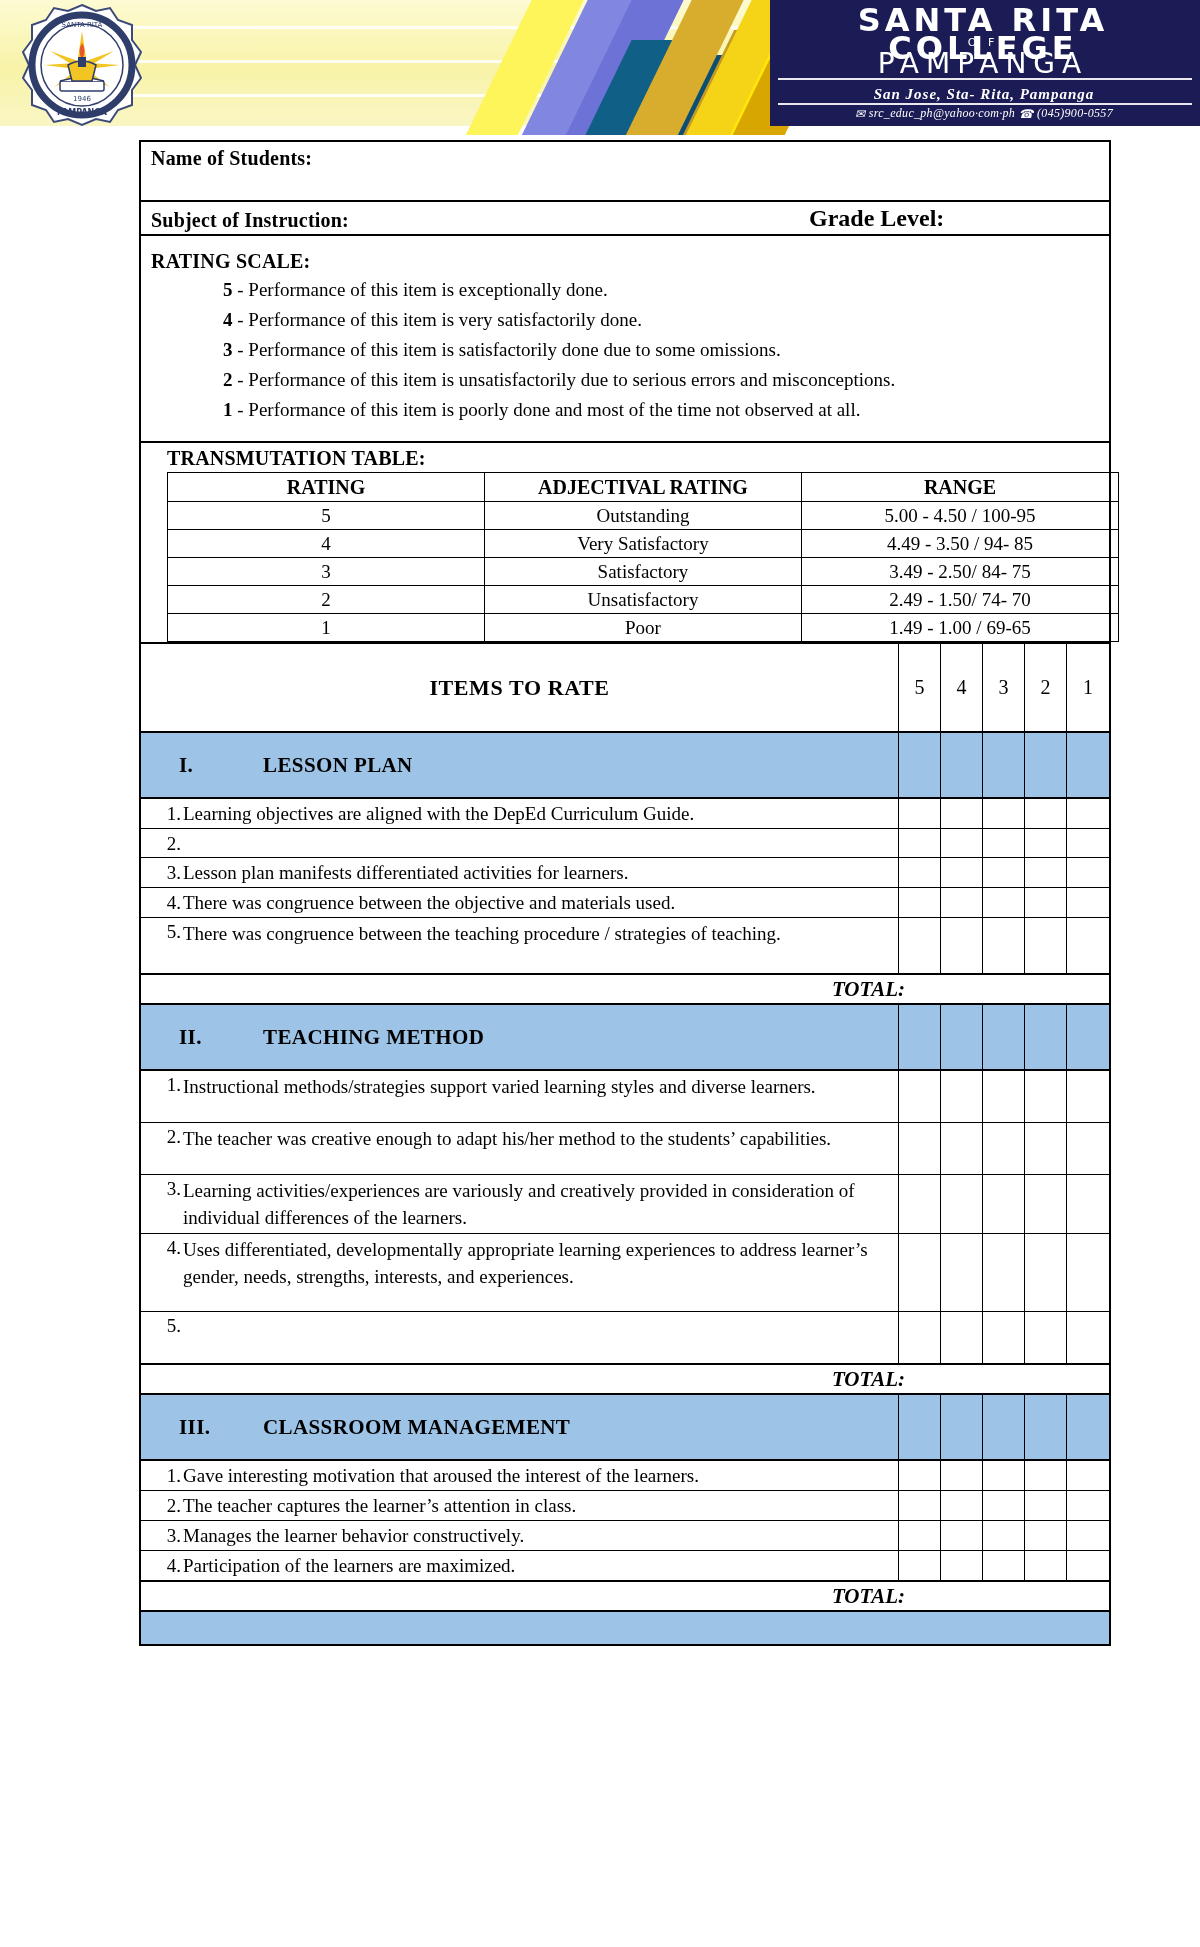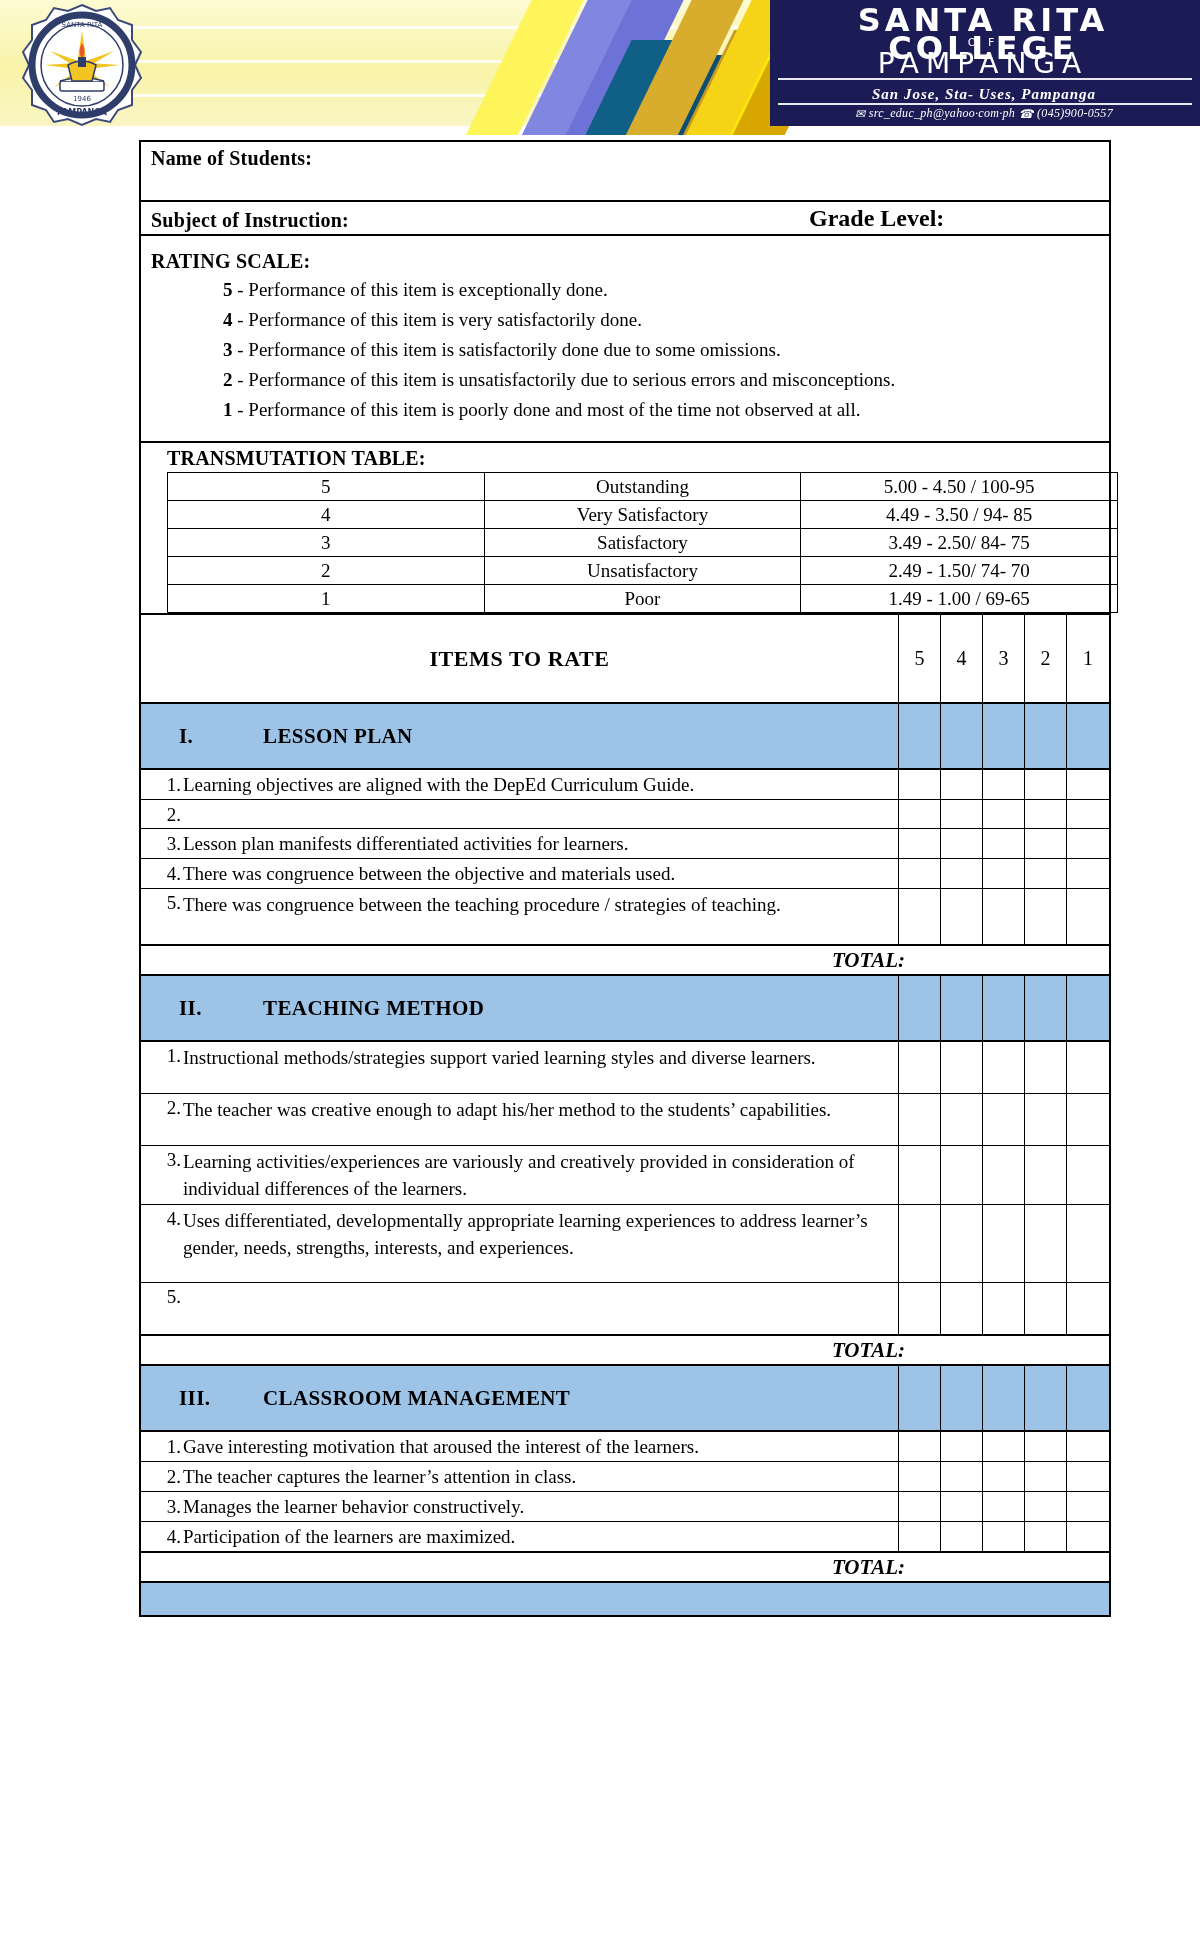--- a/index.html
+++ b/index.html
@@ -309,21 +309,21 @@
     <div class="stripe" style="left:764px;background:#ffe70a;"></div>
     <div class="stripe" style="left:740px;top:60px;height:120px;background:#d8a600;"></div>
 
     <div class="banner-navy"></div>
     <div class="banner-navy-line" style="top:78px;"></div>
     <div class="banner-navy-line" style="top:103px;"></div>
 
     <div class="college-name">SANTA RITA COLLEGE</div>
     <div class="college-of">O F</div>
     <div class="college-prov">PAMPANGA</div>
-    <div class="college-addr">San Jose, Sta- Uses, Pampanga</div>
+    <div class="college-addr">San Jose, Sta- Rita, Pampanga</div>
     <div class="college-contact">
       <span class="gl">✉</span>
       <span>src_educ_ph@yahoo·com·ph</span>
       <span class="gl">☎</span>
       <span>(045)900-0557</span>
     </div>
 
     <svg class="seal" viewBox="0 0 124 124">
       <polygon points="62,2 76,8 90,5 98,17 112,22 112,37 121,49 115,62 121,75 112,87 112,102 98,107 90,119 76,116 62,122 48,116 34,119 26,107 12,102 12,87 3,75 9,62 3,49 12,37 12,22 26,17 34,5 48,8" fill="#ffffff" stroke="#3c4a7a" stroke-width="2"></polygon>
       <circle cx="62" cy="62" r="50" fill="none" stroke="#2f3d6b" stroke-width="7"></circle>
@@ -380,20 +380,25 @@
       <div class="scale-item">
         <b>1</b>
         <span>- Performance of this item is poorly done and most of the time not observed at all.</span>
       </div>
     </div>
 
     <div class="trans-wrap">
       <div class="trans-title">TRANSMUTATION TABLE:</div>
       <table class="trans">
         <tbody>
+            <tr>
+          <th class="c1">RATING</th>
+          <th class="c2">ADJECTIVAL RATING</th>
+          <th class="c3">RANGE</th>
+        </tr>
         <tr>
           <td>5</td>
           <td>Outstanding</td>
           <td>5.00 - 4.50 / 100-95</td>
         </tr>
         <tr>
           <td>4</td>
           <td>Very Satisfactory</td>
           <td>4.49 - 3.50 / 94- 85</td>
         </tr>

